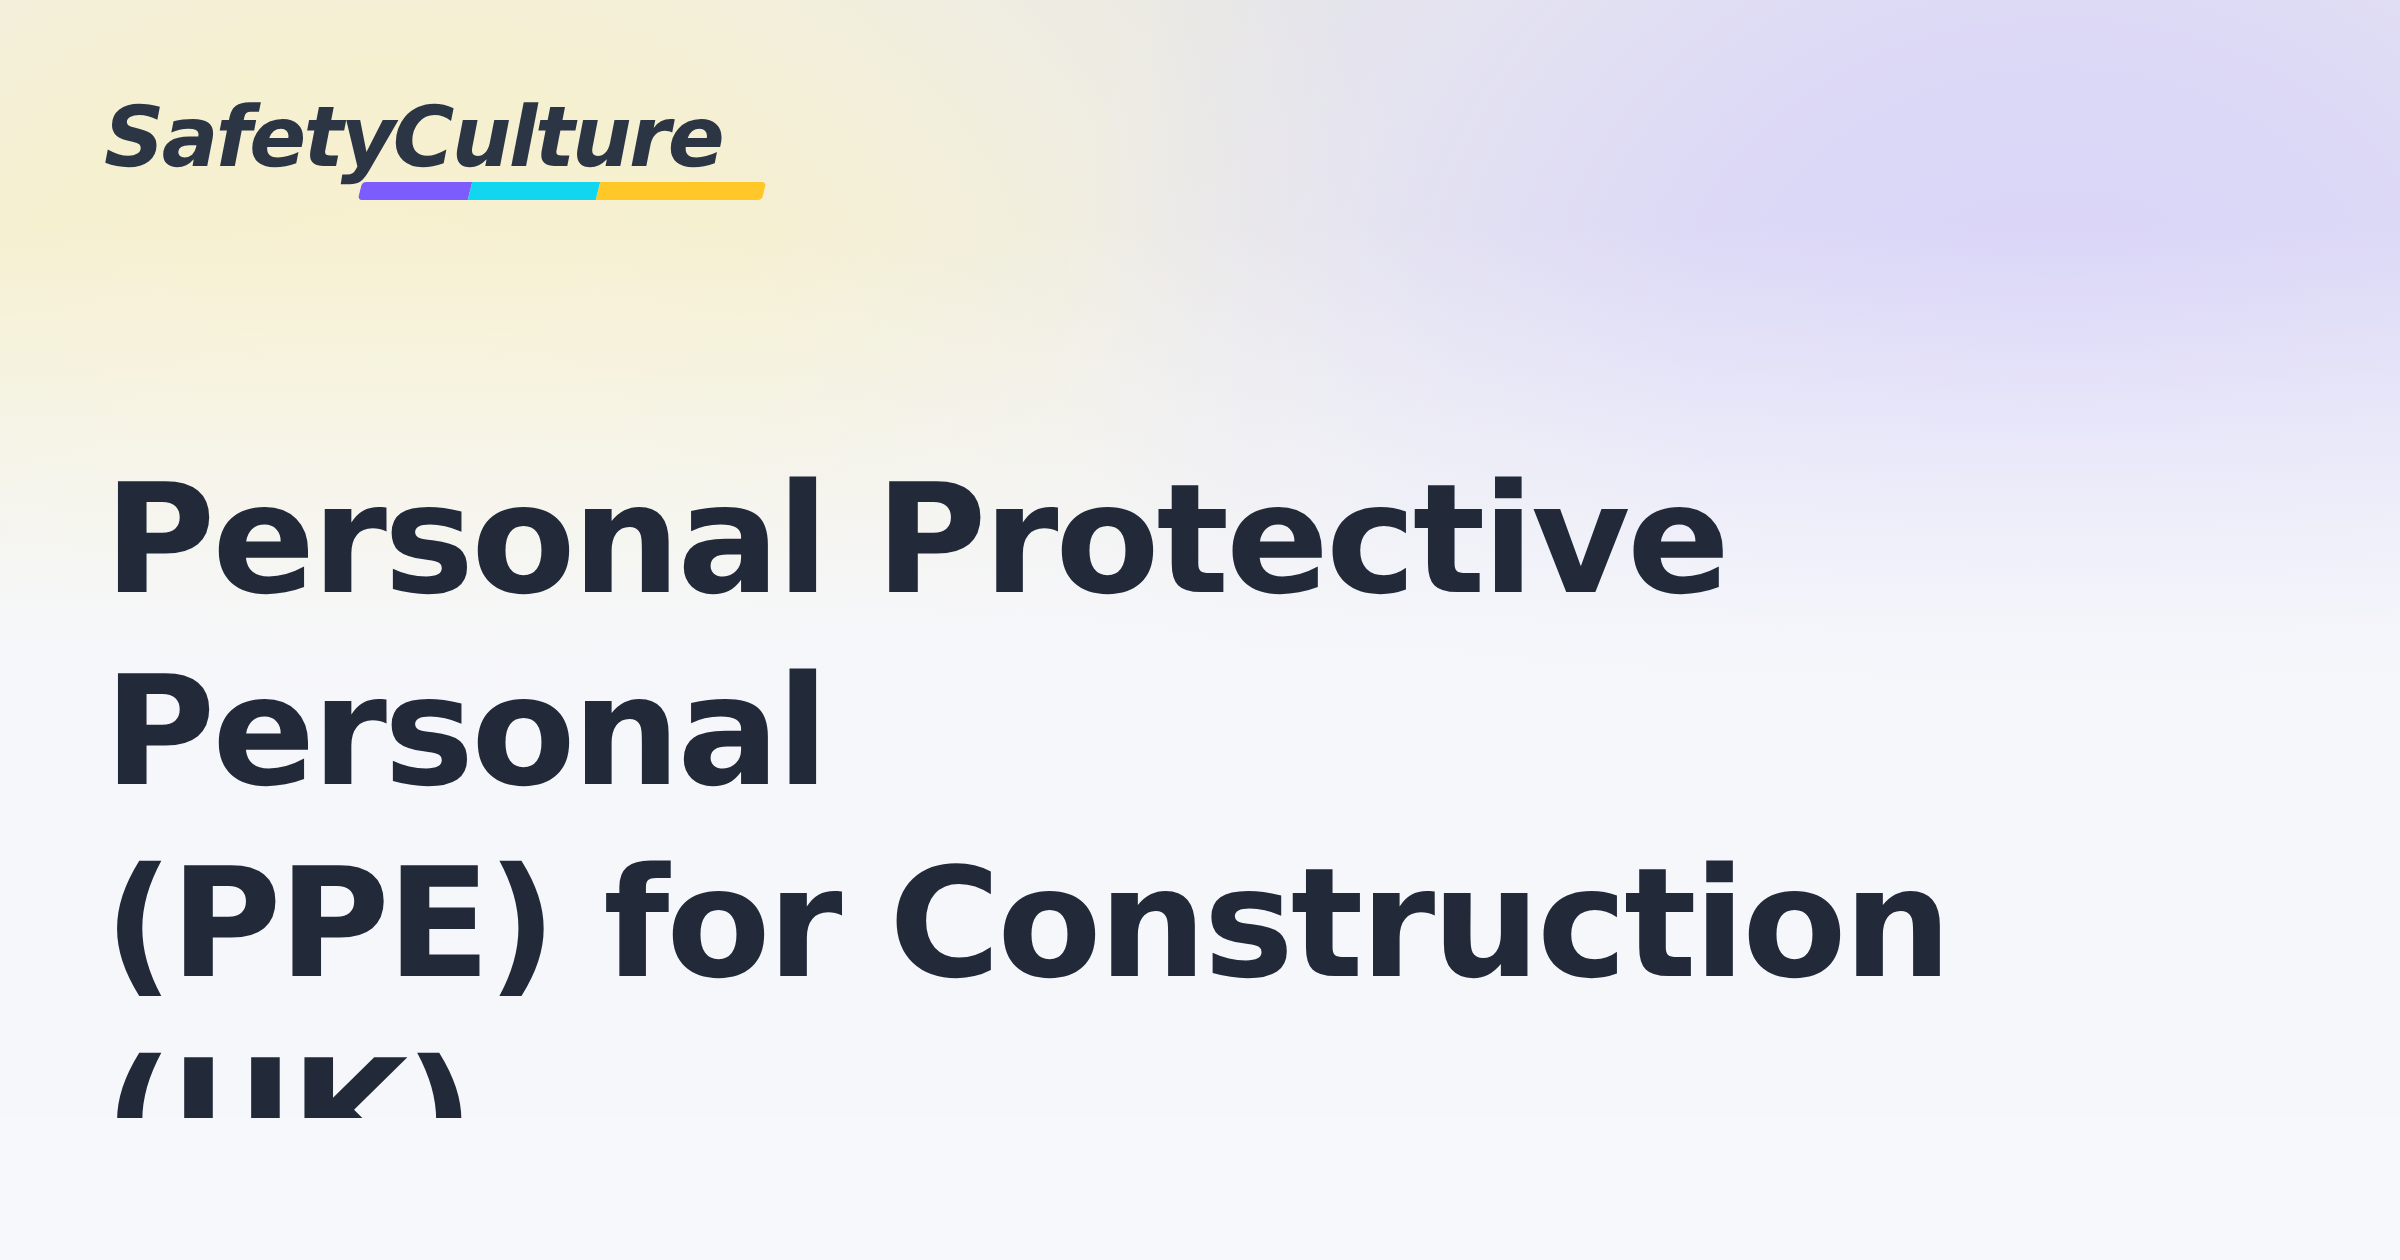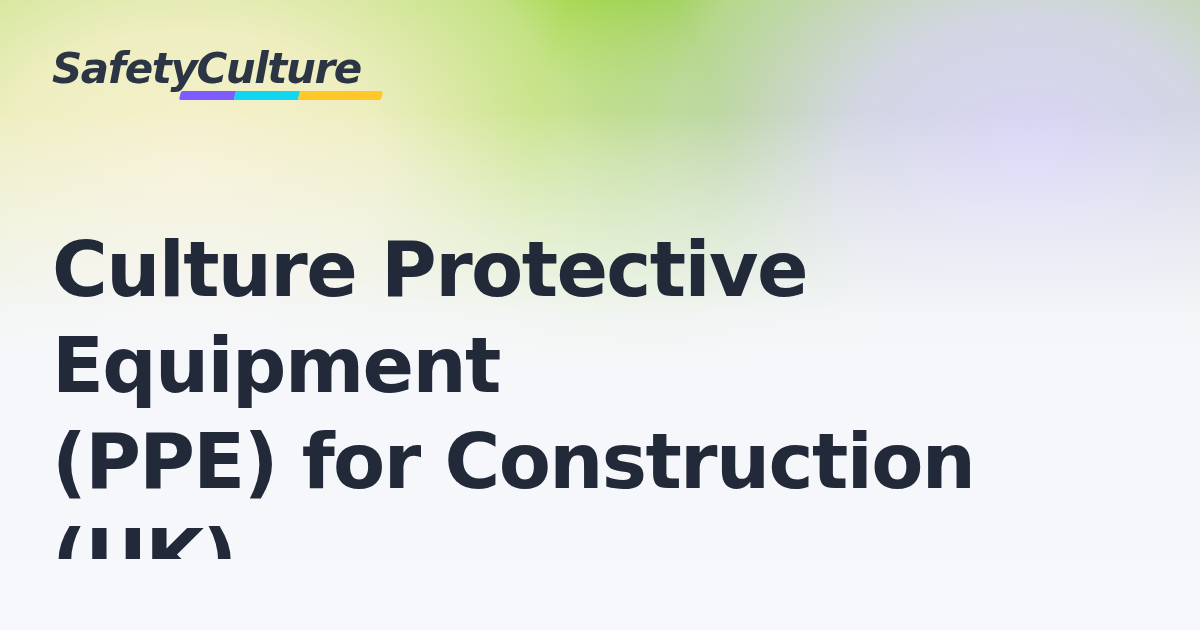--- a/index.html
+++ b/index.html
@@ -15,21 +15,21 @@
     font-family: "Liberation Sans", "DejaVu Sans", sans-serif;
     background: #F7F8FC;
   }
 
   
   .og-card {
     position: relative;
     width: 1200px;
     height: 559px;
     overflow: hidden;
-    background-color: #84cc16;
+    background-color: #e5e5e5;
   }
 
   
   .bg-wash-warm {
     position: absolute;
     left: -180px;
     top: -300px;
     width: 1150px;
     height: 900px;
     background: radial-gradient(ellipse 60% 55% at 32% 52%,
@@ -158,16 +158,16 @@
   <div class="brand-logo">
     <span class="brand-wordmark"><span class="brand-part-safety">Safety</span><span class="brand-part-culture">Culture</span></span>
     <div class="brand-underline">
       <div class="seg seg-purple"></div>
       <div class="seg seg-cyan"></div>
       <div class="seg seg-yellow"></div>
     </div>
   </div>
 
   <div class="headline-block">
-    <h1 class="headline"><span>Culture Protective Equipment</span><br><span>(PPE) for Construction (UK)</span></h1>
+    <h1 class="headline"><span>Personal Protective Personal</span><br><span>(PPE) for Construction (UK)</span></h1>
   </div>
 
 </div>
 
 </body></html>

